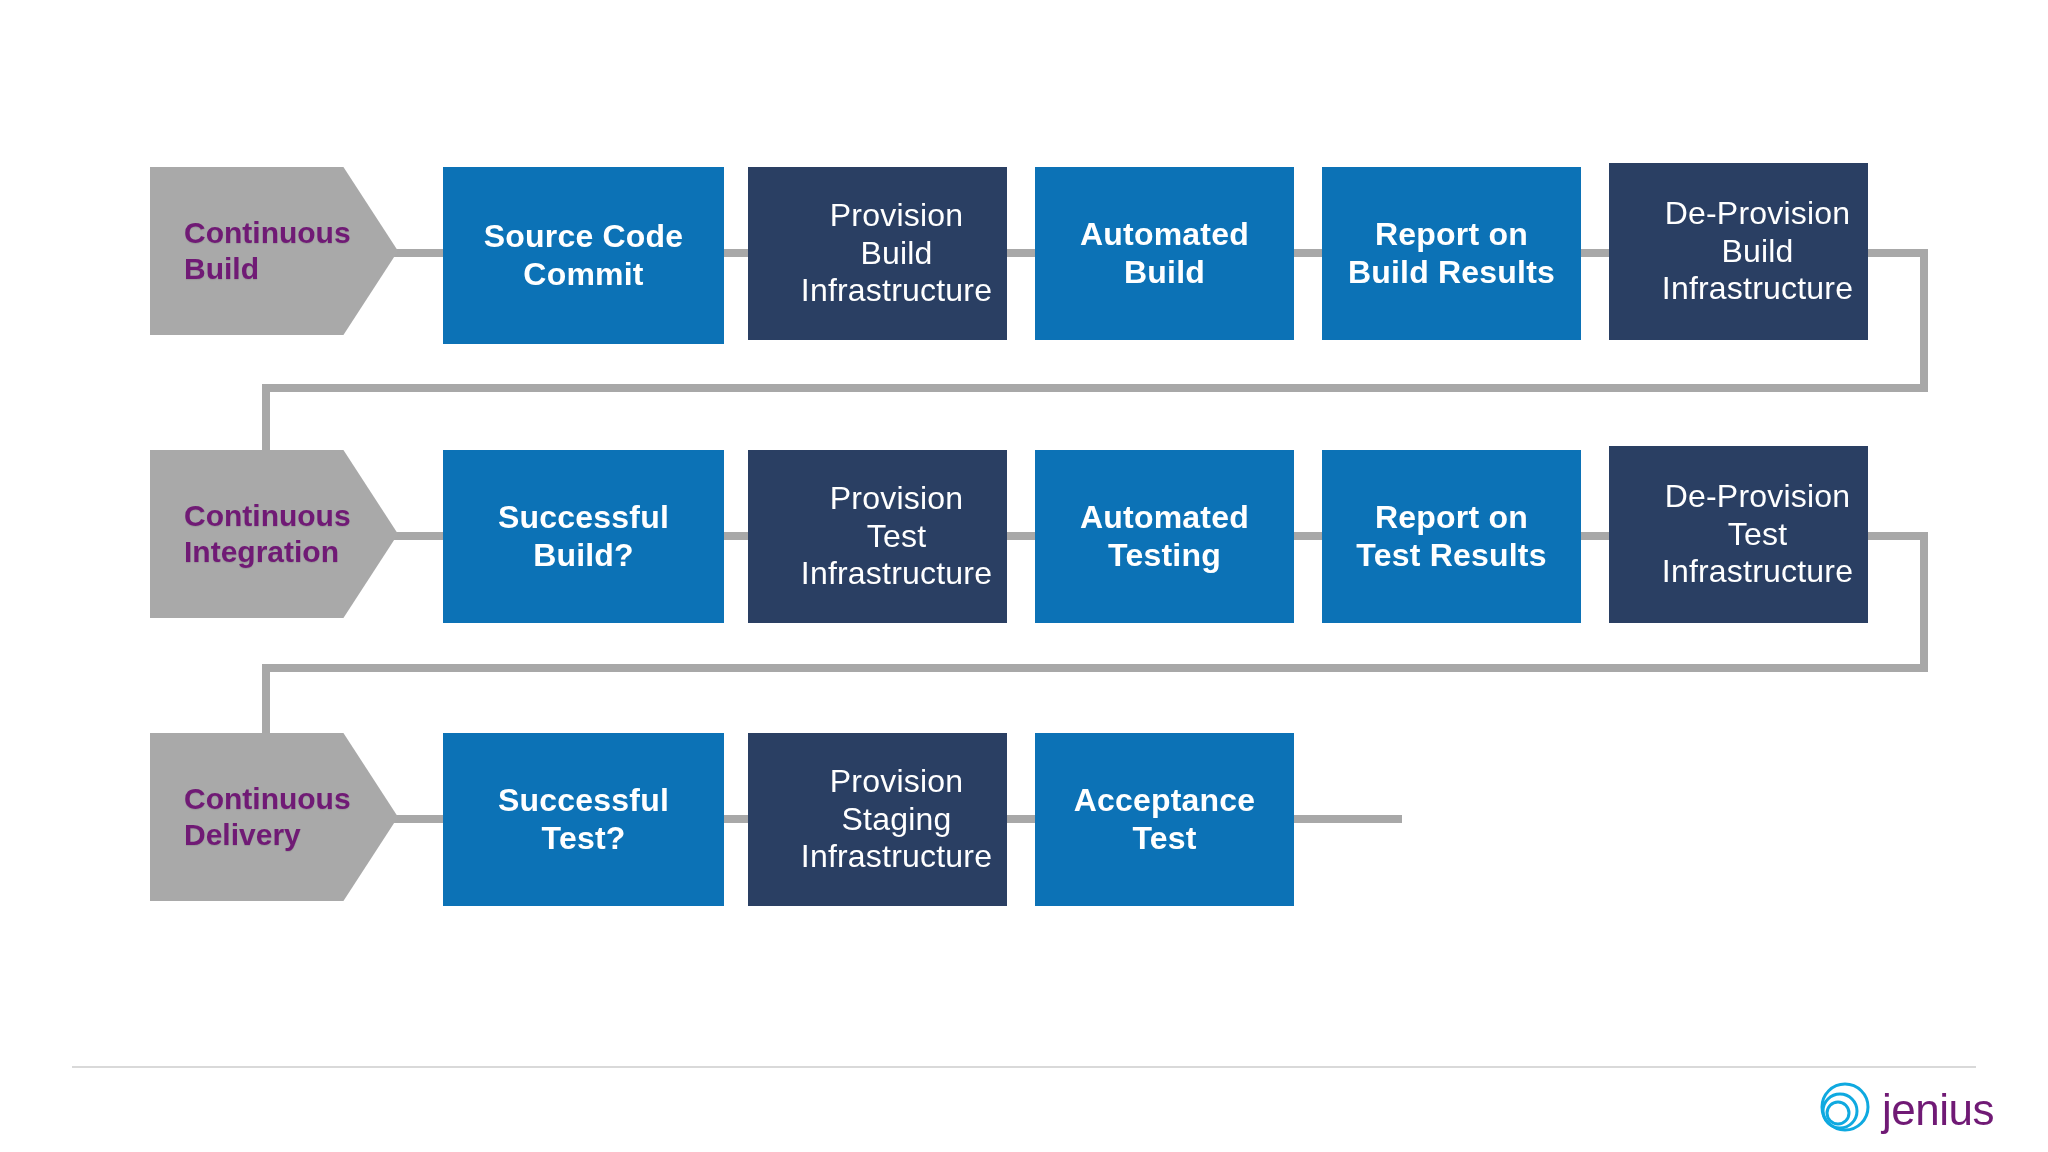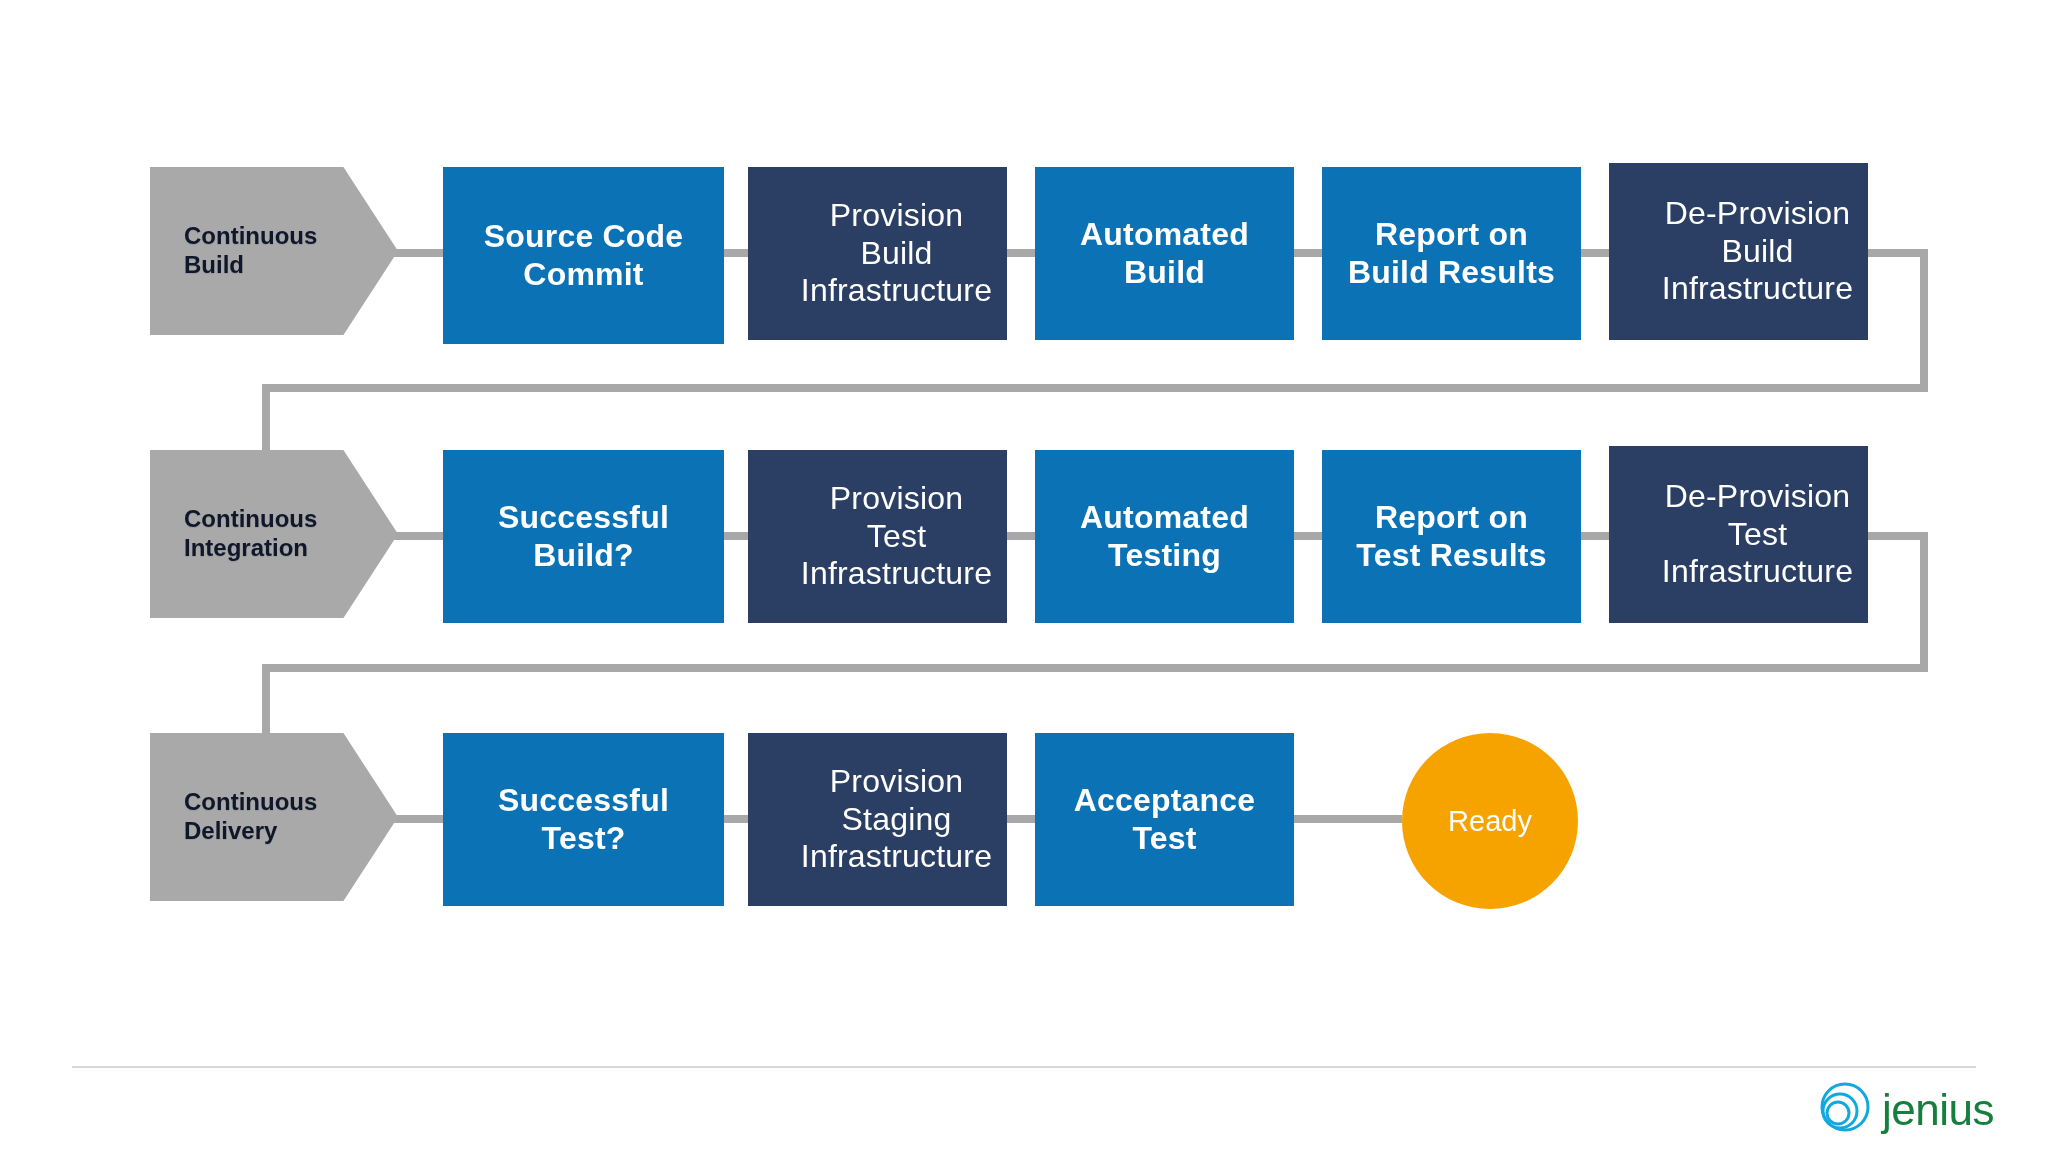--- a/index.html
+++ b/index.html
@@ -40,21 +40,21 @@
   .node .lbl{display:block;white-space:pre-line;}
 
   .node.blue{background:#0c72b6;font-size:32px;font-weight:700;}
   .node.navy{background:#2a3f63;font-size:32px;font-weight:400;padding-left:44px;}
 
   
   .chevron{
     position:absolute;
     background:#a9a9a9;
     display:flex;align-items:center;justify-content:flex-start;
-    color:#0f172a;font-size:24px;font-weight:700;
+    color:#701a75;font-size:30px;font-weight:700;
     line-height:1.2;
     padding-left:34px;
     box-sizing:border-box;
     -webkit-clip-path:polygon(0 0, 78% 0, 100% 50%, 78% 100%, 0 100%);
     clip-path:polygon(0 0, 78% 0, 100% 50%, 78% 100%, 0 100%);
     text-shadow:0 1px 1px rgba(0,0,0,.10);
   }
   .chevron .lbl{white-space:pre-line;text-align:left;}
 
   
@@ -74,21 +74,21 @@
     position:absolute;left:74px;top:1095px;
     font-size:25px;color:#a6a6a6;font-weight:400;
     letter-spacing:.2px;white-space:nowrap;
   }
   #logo{
     position:absolute;right:54px;top:1082px;
     display:flex;align-items:center;gap:12px;
   }
   #logo .mark{width:52px;height:52px;display:block;}
   #logo .word{
-    font-size:44px;color:#15803d;font-weight:400;
+    font-size:44px;color:#701a75;font-weight:400;
     letter-spacing:-.5px;line-height:1;
     position:relative;top:2px;
   }
 </style>
 </head>
 <body>
 
 <div id="slide">
 
   <div id="diagram">
@@ -188,23 +188,20 @@
     <div class="node navy" style="left:748px;top:733px;width:259px;height:173px;">
       <span class="lbl">Provision
 Staging
 Infrastructure</span>
     </div>
     <div class="node blue" style="left:1035px;top:733px;width:259px;height:173px;">
       <span class="lbl">Acceptance
 Test</span>
     </div>
 
-    <div class="circle" style="left:1402px;top:733px;width:176px;height:176px;">
-      <span class="lbl">Ready</span>
-    </div>
 
   </div>
 
   <div id="footer-rule"></div>
 
 
   <div id="logo">
     <span class="mark">
       <svg width="52" height="52" viewBox="0 0 52 52" xmlns="http://www.w3.org/2000/svg">
         <g fill="none" stroke="#0fa9e0" stroke-width="3">

